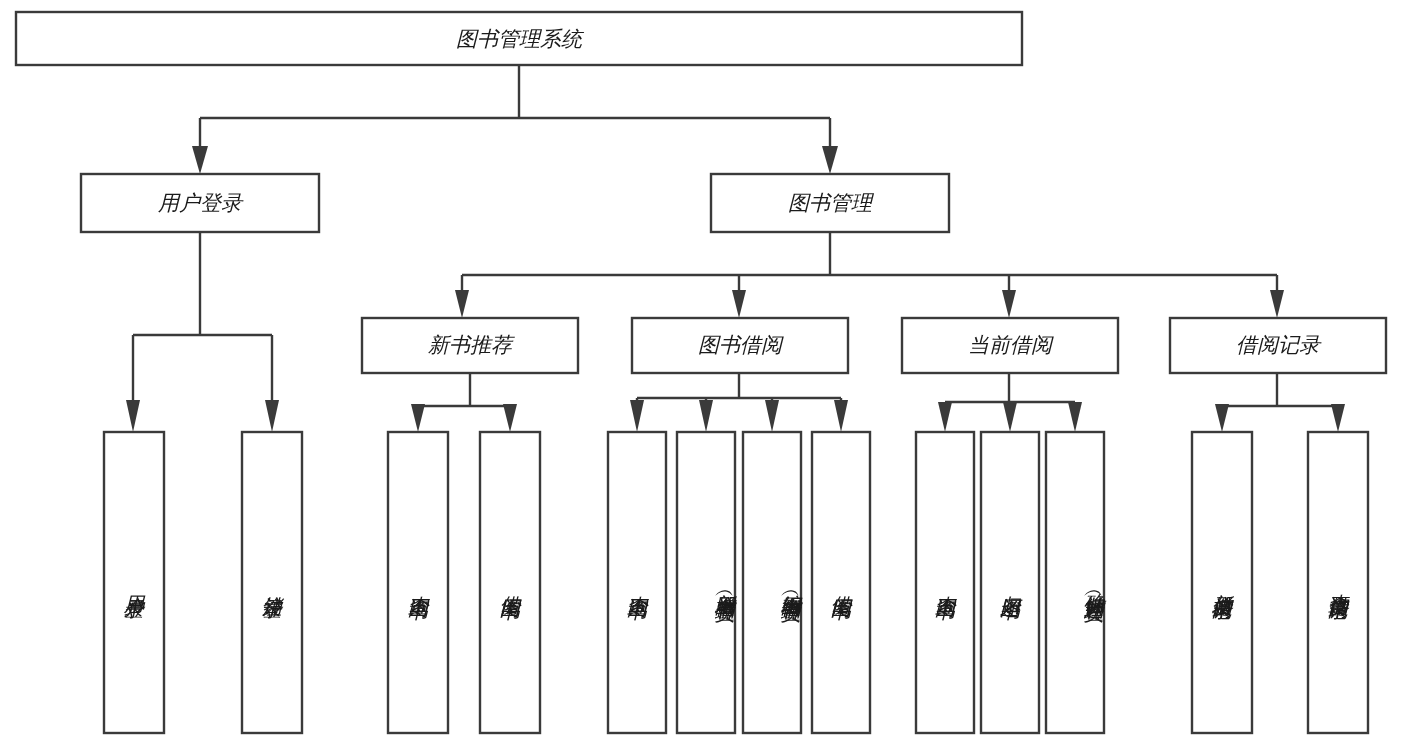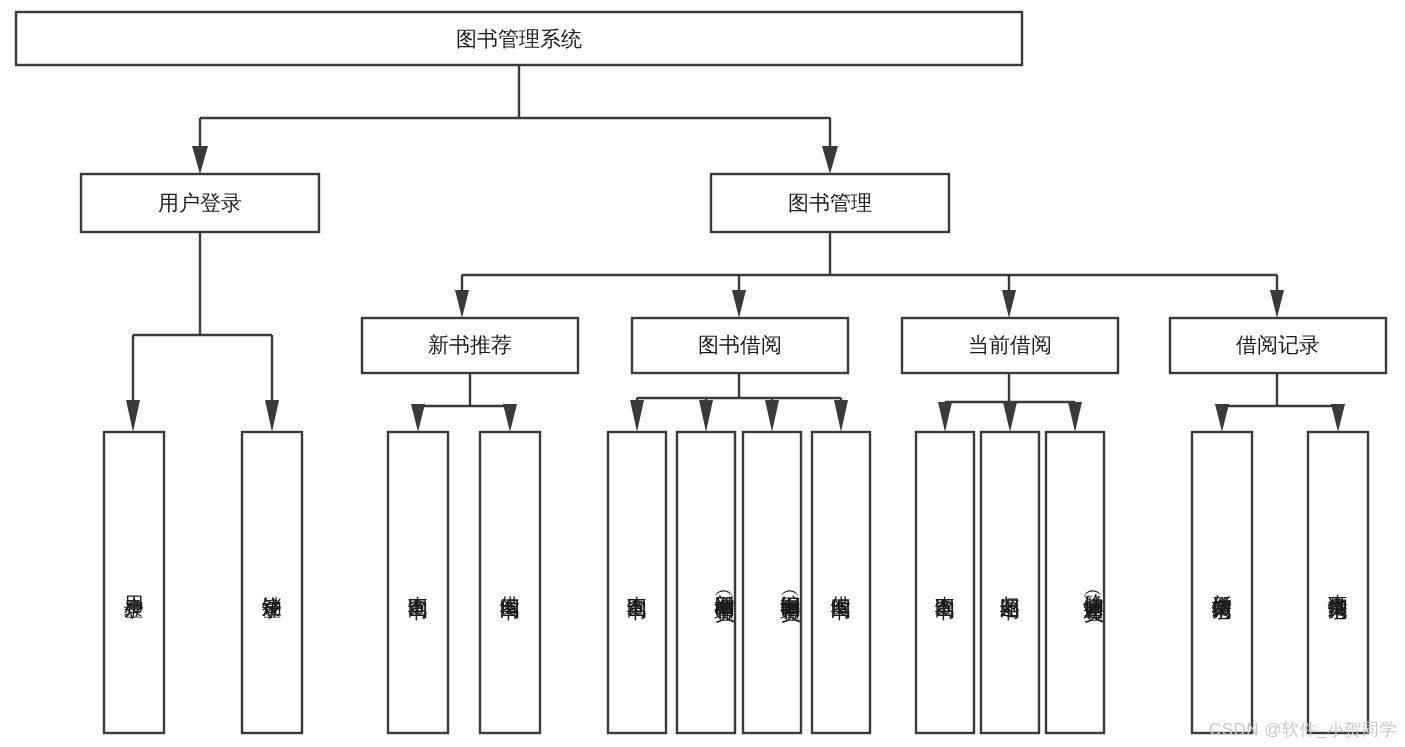--- a/index.html
+++ b/index.html
@@ -12,20 +12,21 @@
     height: 747px;
     font-family: "Liberation Sans", "DejaVu Sans", sans-serif;
     overflow: hidden;
     position: relative;
   }
   #diagram-root {
     position: relative;
     width: 1405px;
     height: 747px;
     background: #ffffff;
+    font-style: italic;
   }
   svg.tree {
     position: absolute;
     top: 0;
     left: 0;
     width: 1405px;
     height: 747px;
     display: block;
   }
   .node-rect {
@@ -238,15 +239,14 @@
   <div class="vtext" style="left:743px; top:436px; width:58px; height:297px; align-items:flex-start;">编辑图书（管理员）</div>
   <div class="vtext" style="left:812px; top:432px; width:58px; height:301px;">借阅图书</div>
 
   <div class="vtext" style="left:916px; top:432px; width:58px; height:301px;">查询图书</div>
   <div class="vtext" style="left:981px; top:432px; width:58px; height:301px;">归还图书</div>
   <div class="vtext" style="left:1046px; top:436px; width:58px; height:297px; align-items:flex-start;">确认归还（管理员）</div>
 
   <div class="vtext" style="left:1192px; top:432px; width:60px; height:301px;">新增借阅记录</div>
   <div class="vtext" style="left:1308px; top:432px; width:60px; height:301px;">查询借阅记录</div>
 
-  <div id="watermark">CSDN @软件_小贺同学</div>
 
 </div>
 
 </body></html>

